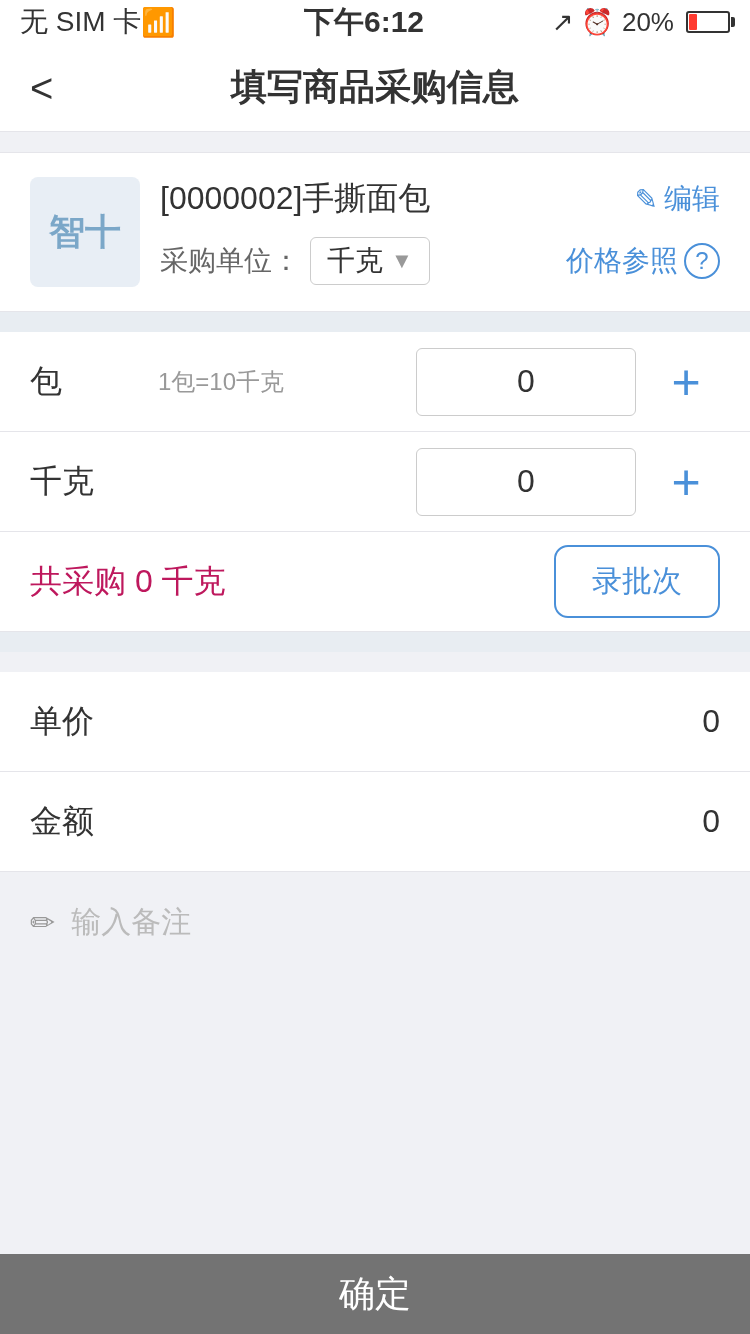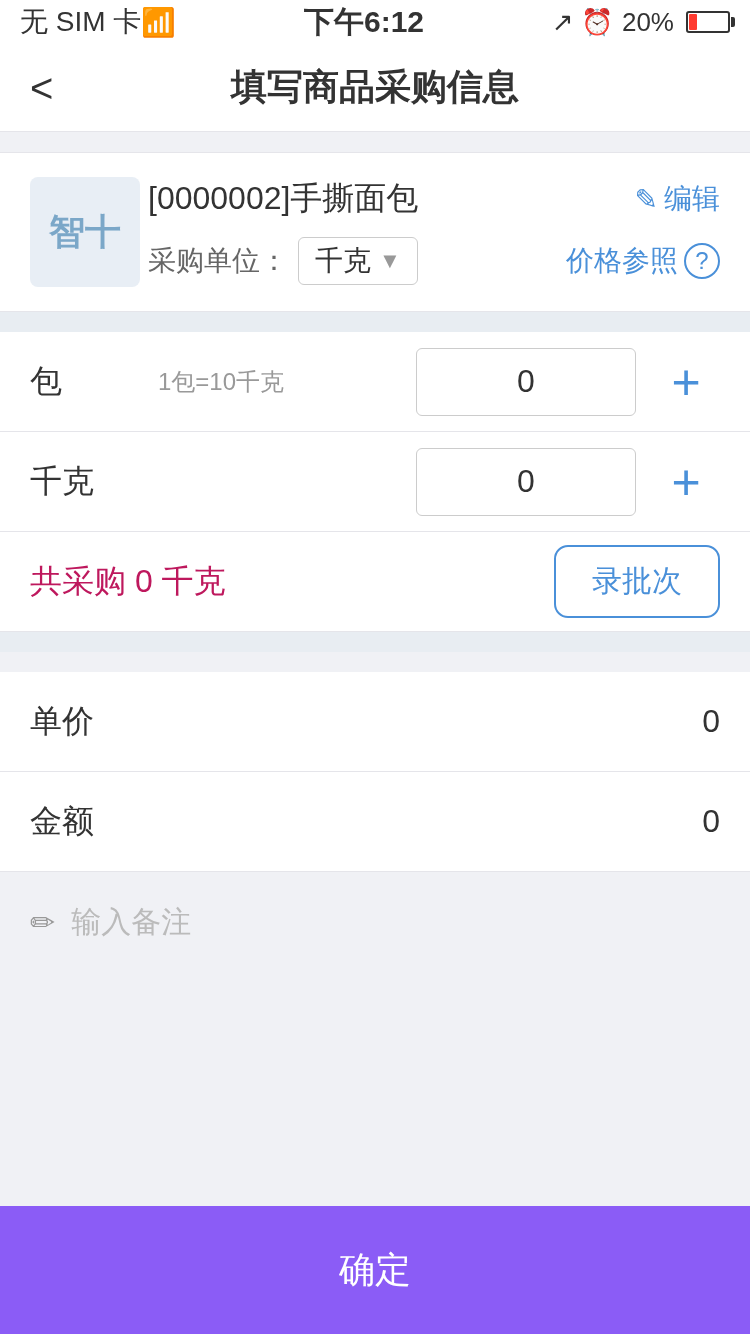--- a/index.html
+++ b/index.html
@@ -83,21 +83,21 @@
       color: #333;
     }
 
     
     .product-card {
       background: #fff;
       margin-top: 20px;
       padding: 24px 30px;
       display: flex;
       align-items: flex-start;
-      gap: 8px;
+      gap: 20px;
       border-top: 1px solid #e5e5ea;
       border-bottom: 1px solid #e5e5ea;
     }
     .product-thumb {
       width: 110px;
       height: 110px;
       background: #e8eef5;
       border-radius: 8px;
       display: flex;
       align-items: center;
@@ -287,22 +287,22 @@
       background: #f0f1f5;
       min-height: 300px;
     }
 
     
     .confirm-bar {
       position: fixed;
       bottom: 0;
       left: 0;
       width: 750px;
-      height: 128px;
-      background: #8b5cf6;
+      height: 80px;
+      background: #737373;
       display: flex;
       align-items: center;
       justify-content: center;
       cursor: pointer;
       font-family: Liberation Serif, serif;
     }
     .confirm-text {
       font-size: 36px;
       color: #fff;
       font-weight: 500;

